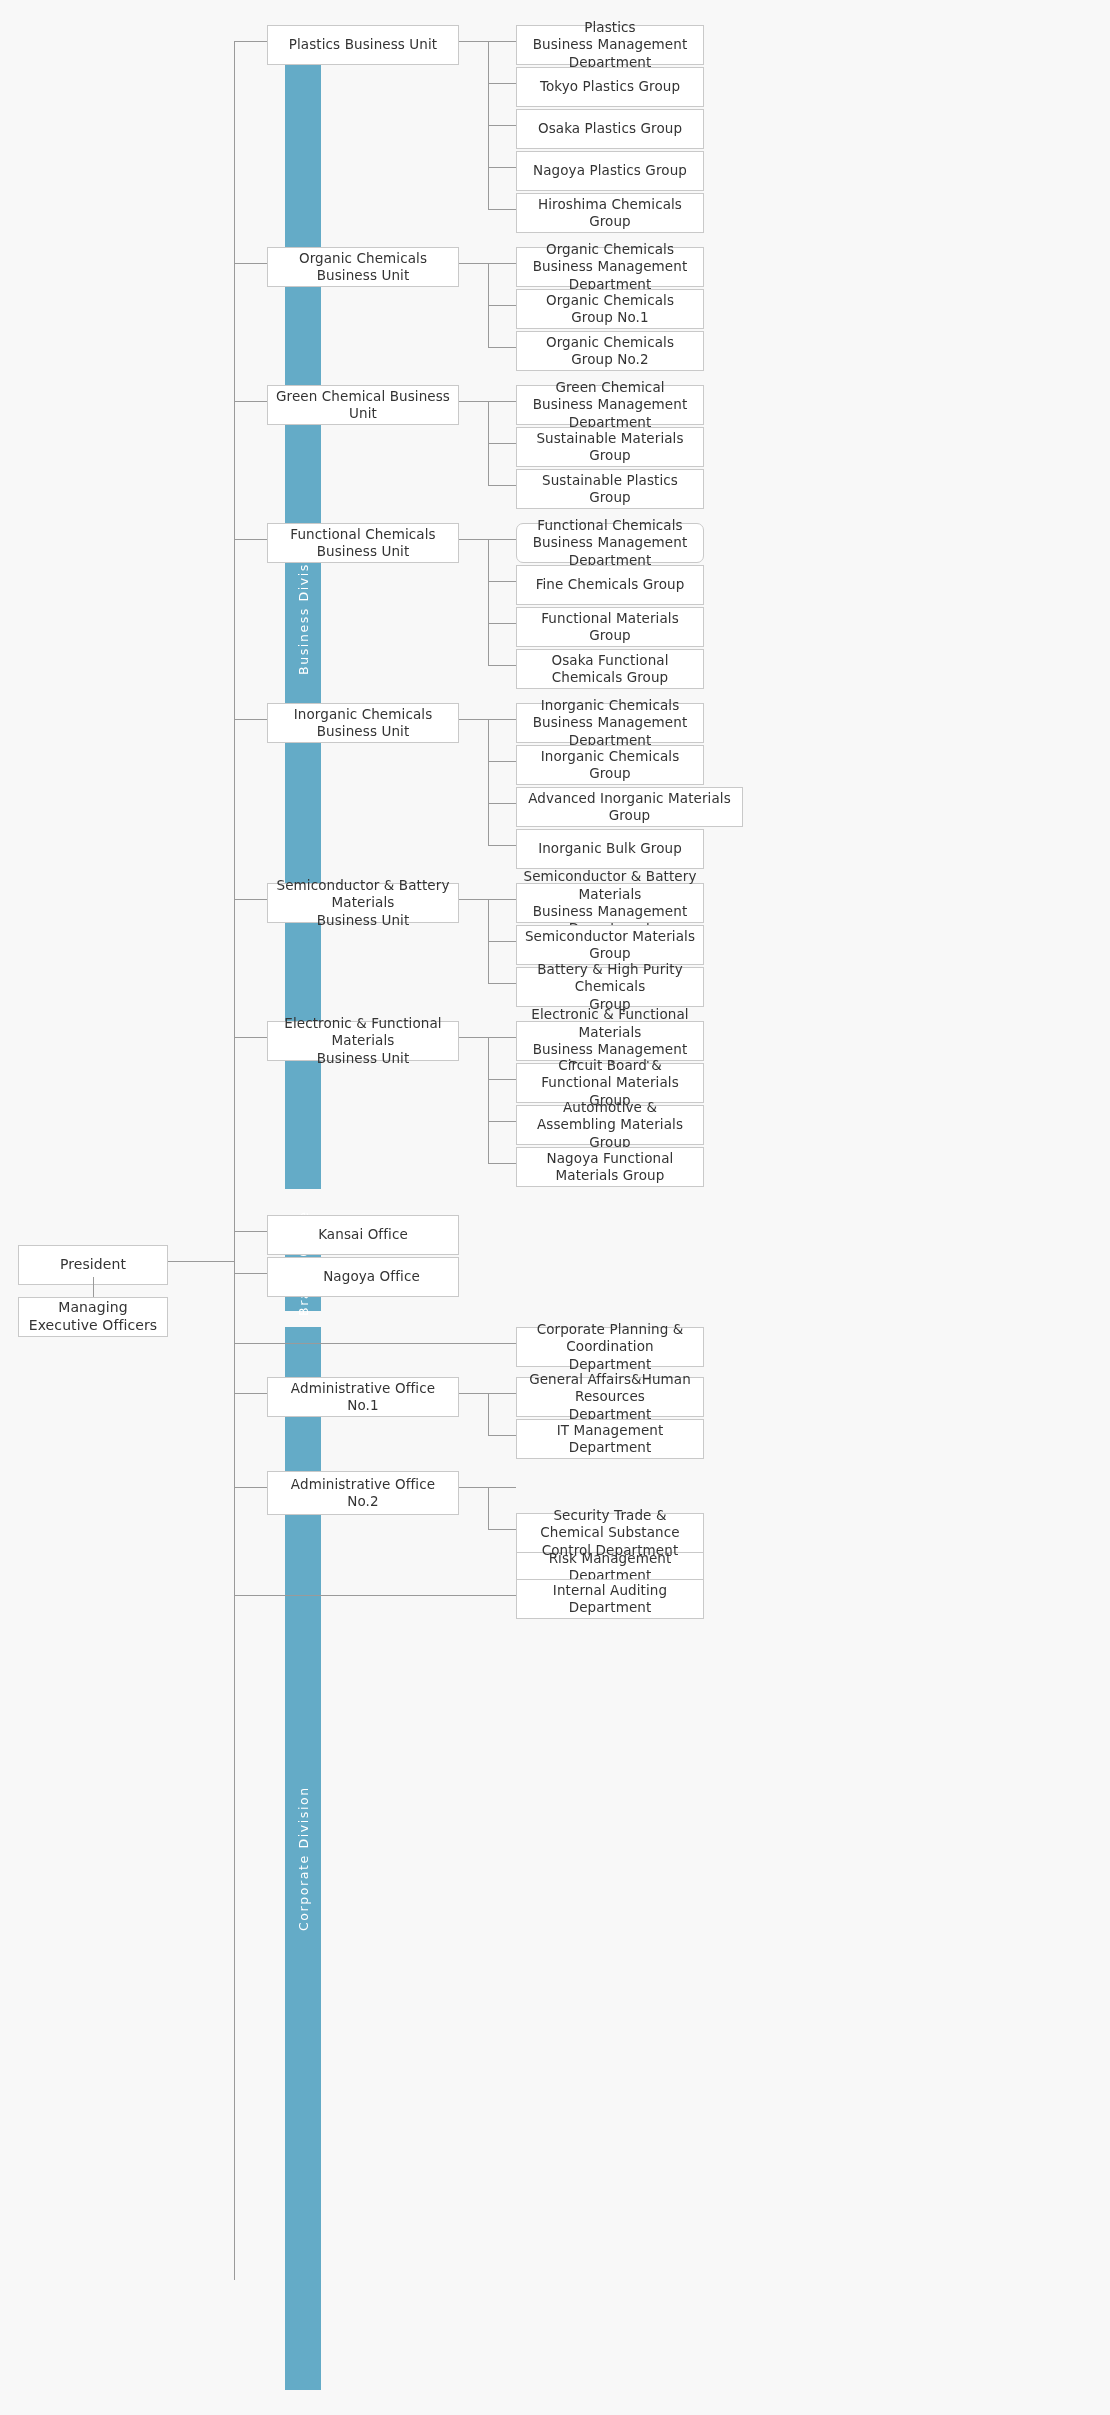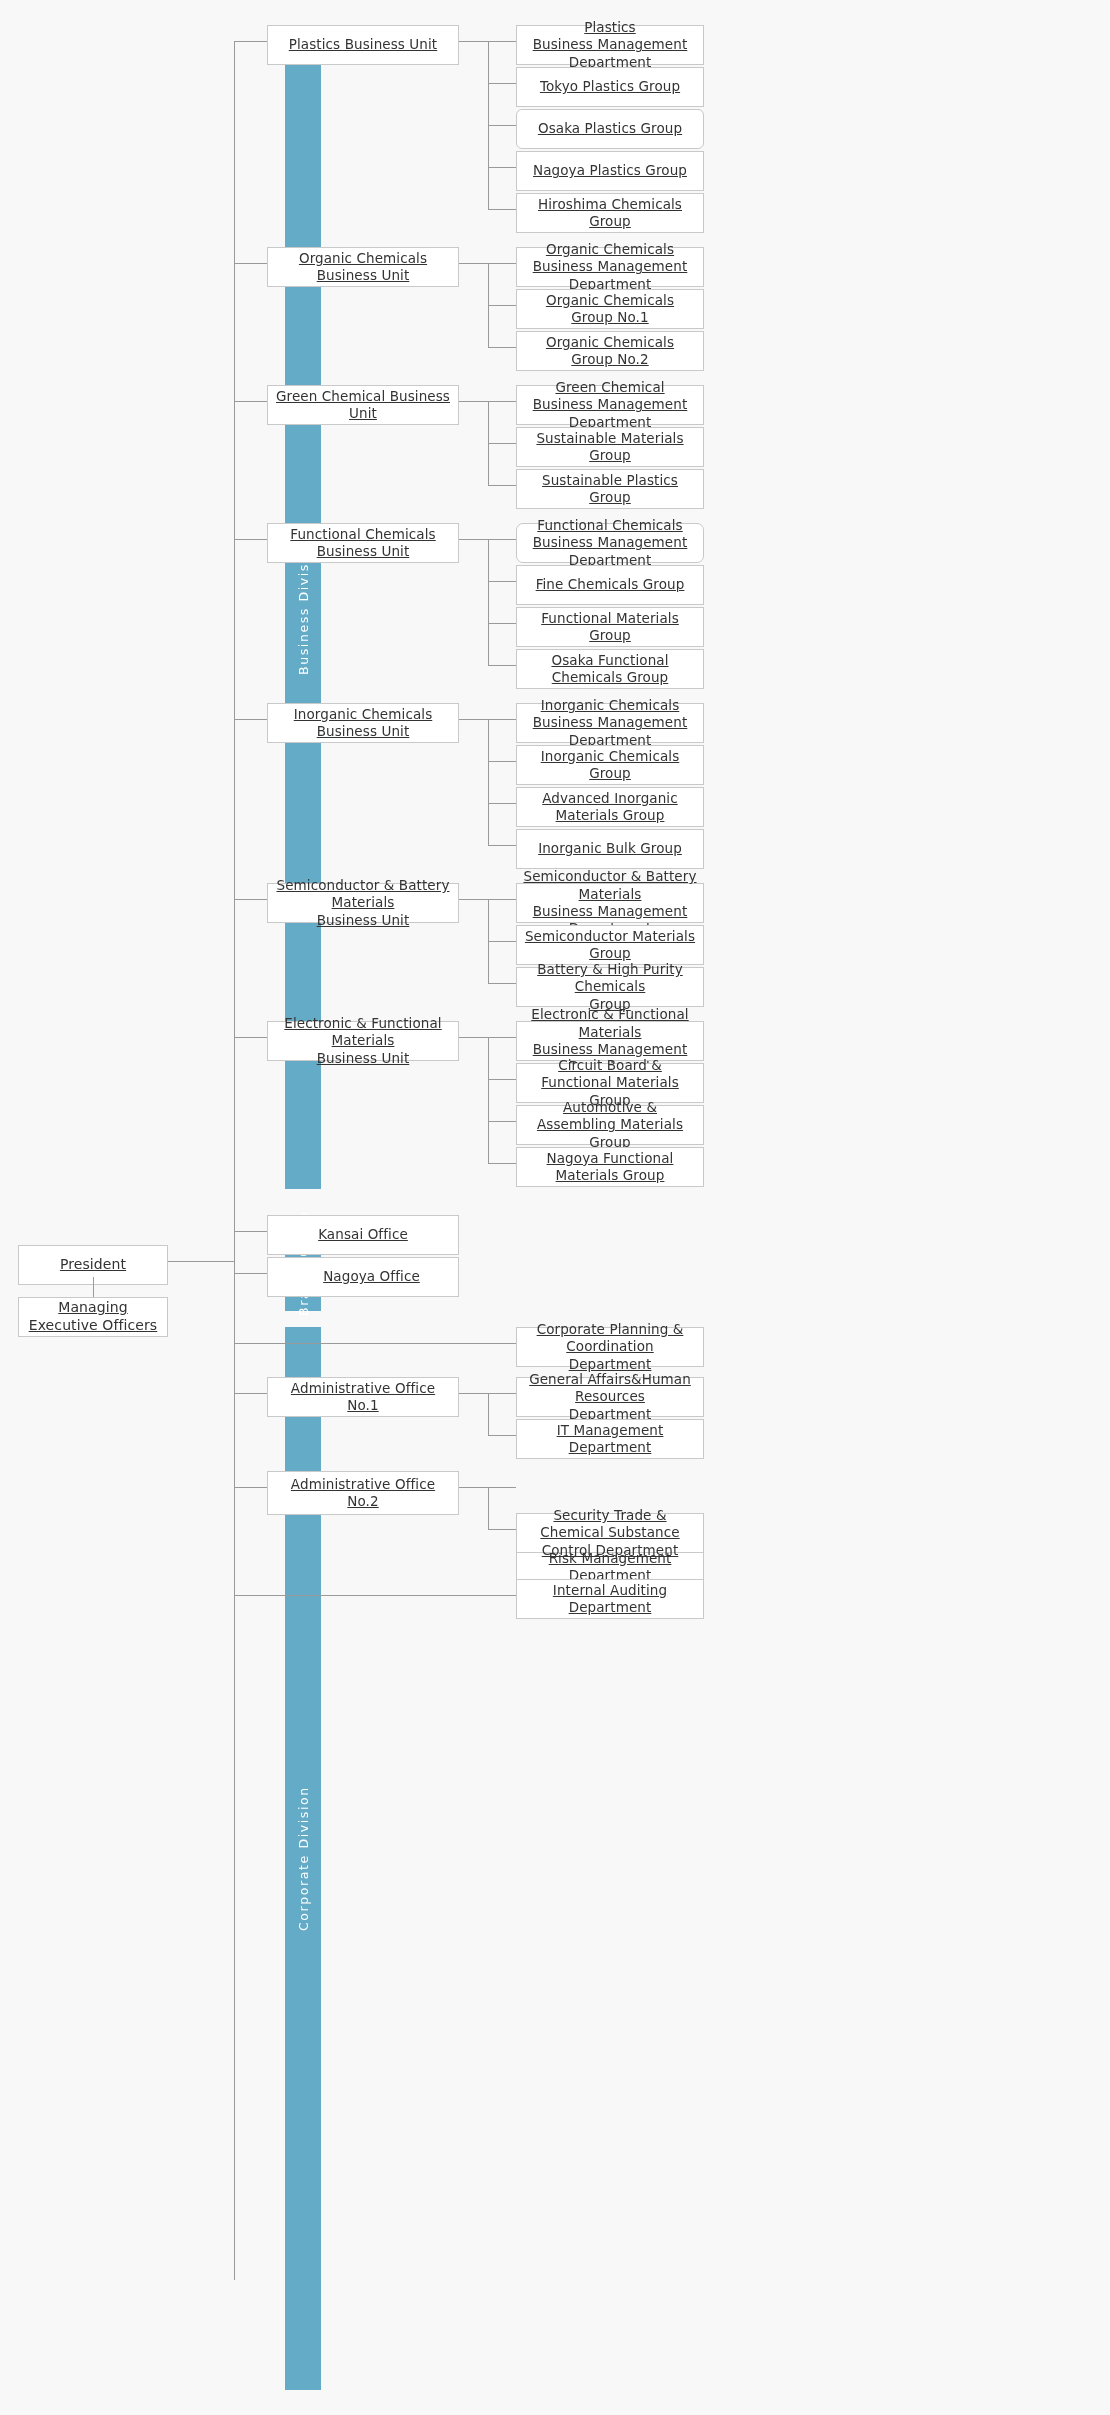--- a/index.html
+++ b/index.html
@@ -21,21 +21,20 @@
     border: 1px solid #c9c9c9;
     display: flex;
     align-items: center;
     justify-content: center;
     text-align: center;
     color: #333333;
     font-size: 13.5px;
     line-height: 1.28;
     padding: 19px 6px;
     letter-spacing: .1px;
-    text-decoration: underline;
   }
   .node.l1 { width: 228px; height: 50px; font-size: 14px; }
   .node.l2 { width: 292px; height: 50px; }
   .node.l3 { width: 288px; height: 50px; }
 
   
   .divbar {
     position: absolute;
     background: #64abc7;
     color: #ffffff;
@@ -78,21 +77,21 @@
     <div class="ln v" style="left: 488px; top: 41px; height: 168px;"></div>
     <div class="node l3" style="left: 516px; top: 25px; width: 188px; height: 32px;">
       <span style="white-space: pre-line;">Plastics
 Business Management Department</span>
     </div>
     <div class="ln h" style="left: 488px; top: 41px; width: 28px;"></div>
     <div class="node l3" style="left: 516px; top: 67px; width: 188px; height: 32px;">
       <span style="white-space: pre-line;">Tokyo Plastics Group</span>
     </div>
     <div class="ln h" style="left: 488px; top: 83px; width: 28px;"></div>
-    <div class="node l3" style="left: 516px; top: 109px; width: 188px; height: 32px; border-radius: 6px;">
+    <div class="node l3" style="left: 516px; top: 109px; width: 188px; height: 32px;">
       <span style="white-space: pre-line;">Osaka Plastics Group</span>
     </div>
     <div class="ln h" style="left: 488px; top: 125px; width: 28px;"></div>
     <div class="node l3" style="left: 516px; top: 151px; width: 188px; height: 32px;">
       <span style="white-space: pre-line;">Nagoya Plastics Group</span>
     </div>
     <div class="ln h" style="left: 488px; top: 167px; width: 28px;"></div>
     <div class="node l3" style="left: 516px; top: 193px; width: 188px; height: 32px;">
       <span style="white-space: pre-line;">Hiroshima Chemicals Group</span>
     </div>
@@ -166,21 +165,21 @@
     <div class="ln v" style="left: 488px; top: 719px; height: 126px;"></div>
     <div class="node l3" style="left: 516px; top: 703px; width: 188px; height: 32px;">
       <span style="white-space: pre-line;">Inorganic Chemicals
 Business Management Department</span>
     </div>
     <div class="ln h" style="left: 488px; top: 719px; width: 28px;"></div>
     <div class="node l3" style="left: 516px; top: 745px; width: 188px; height: 32px;">
       <span style="white-space: pre-line;">Inorganic Chemicals Group</span>
     </div>
     <div class="ln h" style="left: 488px; top: 761px; width: 28px;"></div>
-    <div class="node l3" style="left: 516px; top: 787px; width: 188px; height: 32px;">
+    <div class="node l3" style="left: 516px; top: 787px; width: 227px; height: 32px;">
       <span style="white-space: pre-line;">Advanced Inorganic Materials Group</span>
     </div>
     <div class="ln h" style="left: 488px; top: 803px; width: 28px;"></div>
     <div class="node l3" style="left: 516px; top: 829px; width: 188px; height: 32px;">
       <span style="white-space: pre-line;">Inorganic Bulk Group</span>
     </div>
     <div class="ln h" style="left: 488px; top: 845px; width: 28px;"></div>
     <div class="node l2" style="left: 267px; top: 883px; width: 192px; height: 32px;">
       <span style="white-space: pre-line;">Semiconductor &amp; Battery Materials
 Business Unit</span>

